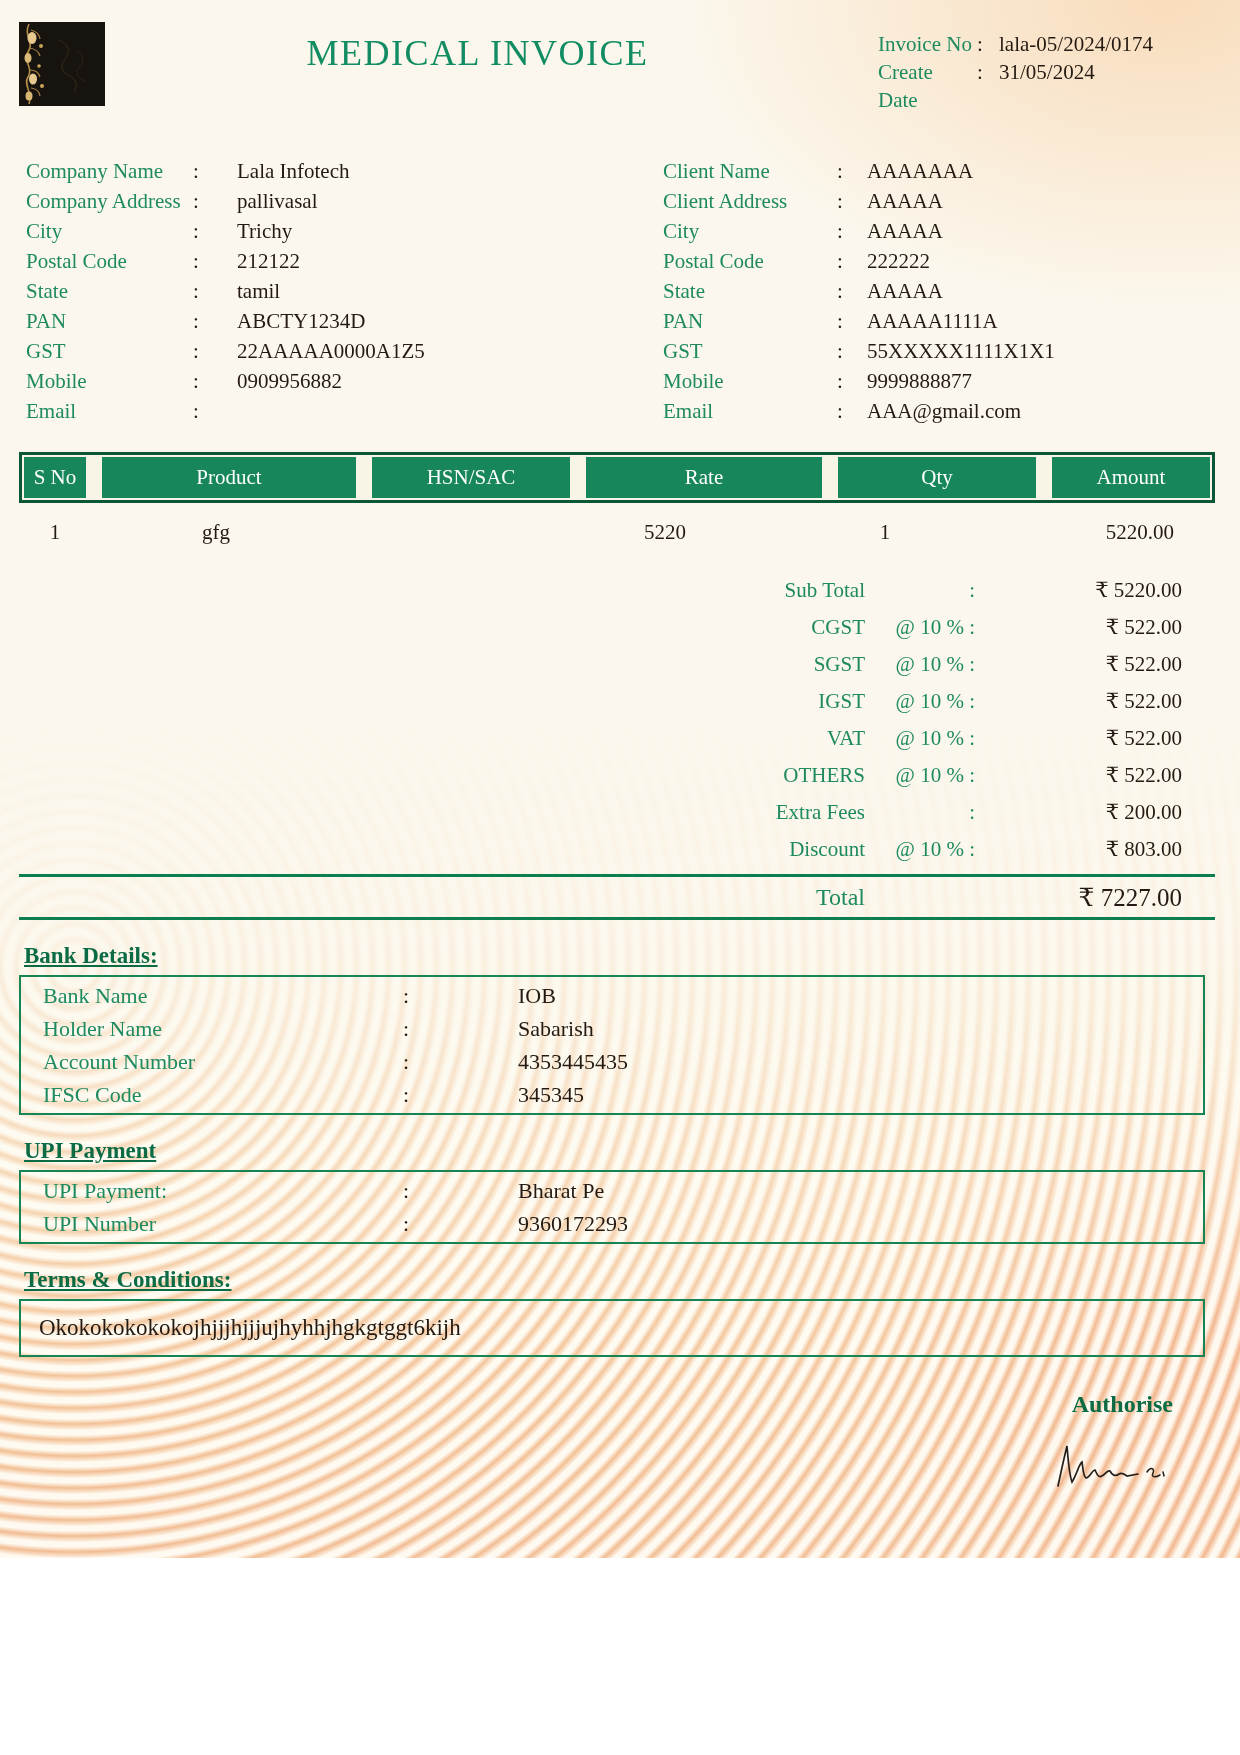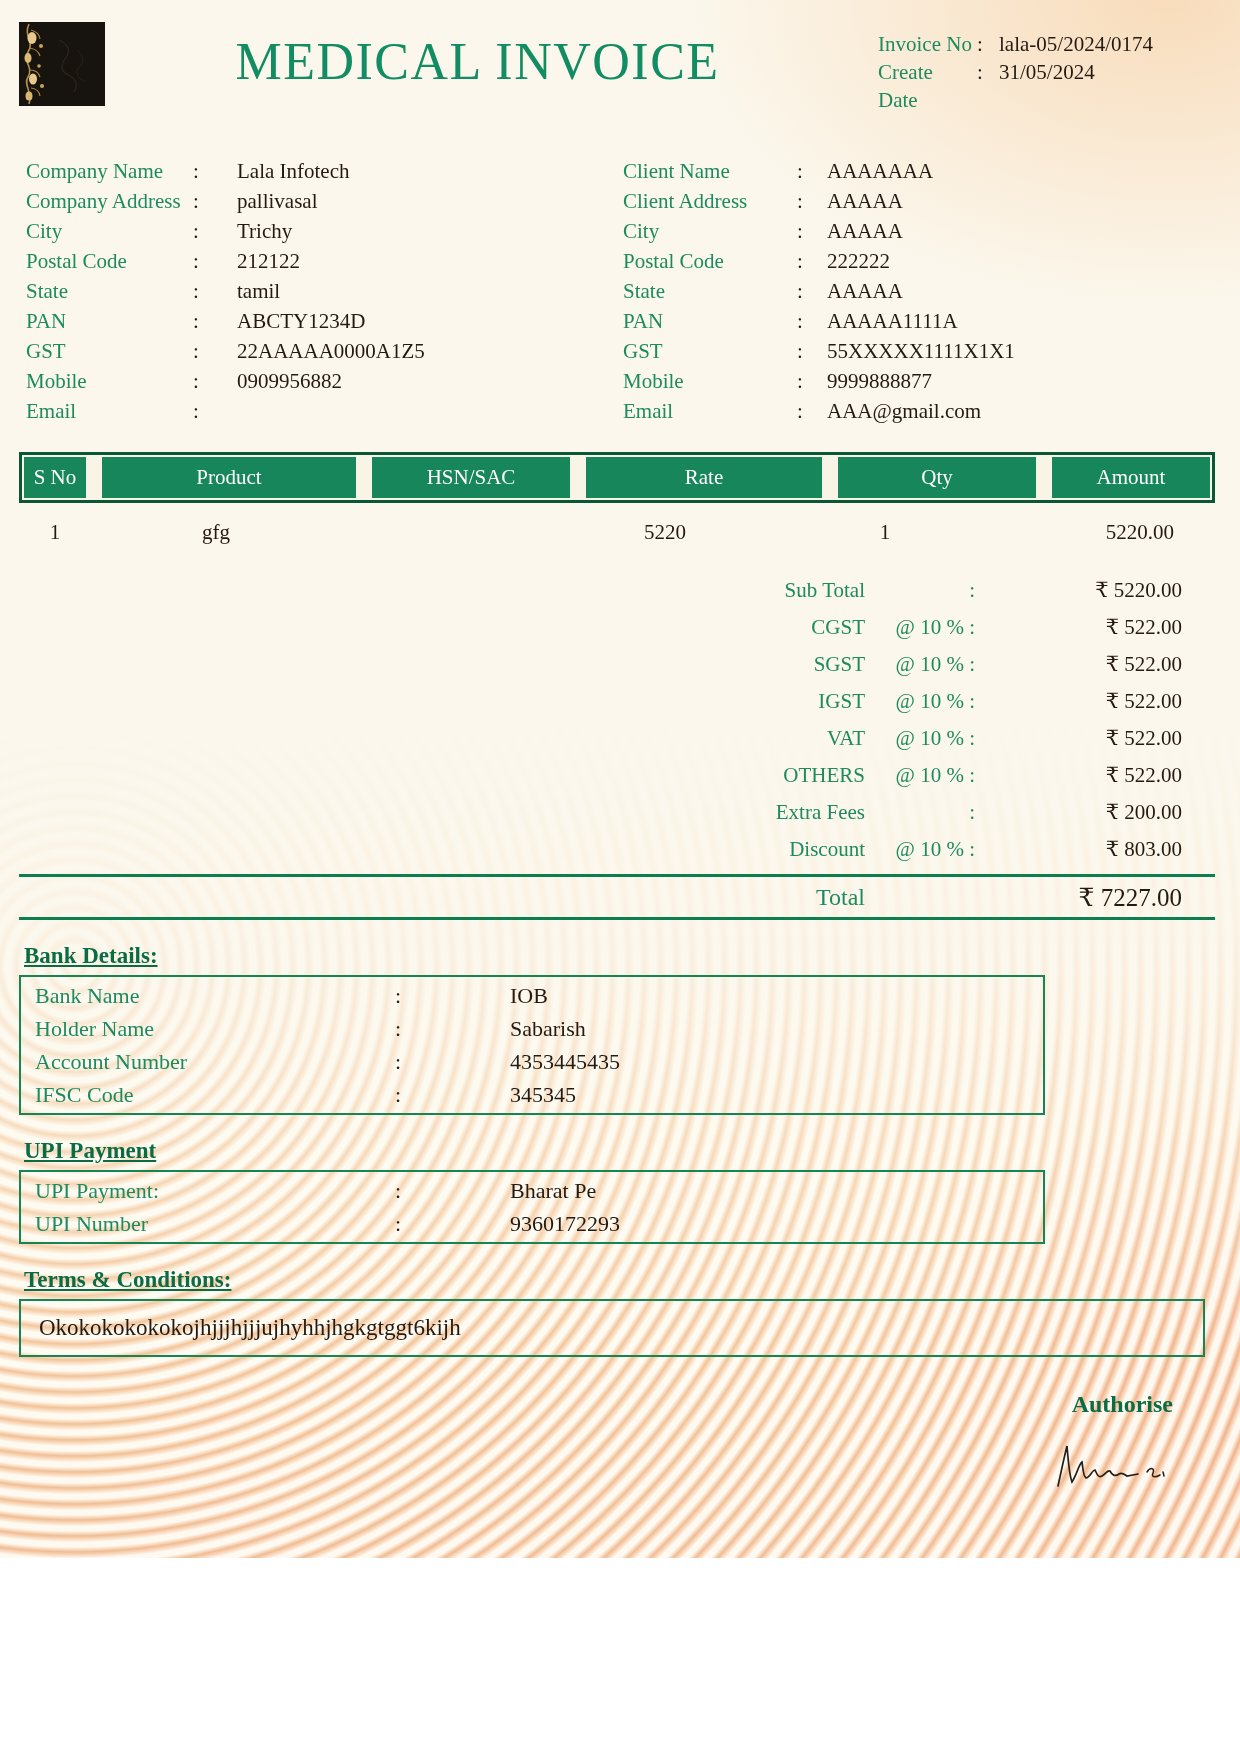--- a/index.html
+++ b/index.html
@@ -17,29 +17,29 @@
       repeating-radial-gradient(circle at 6% 62%, rgba(255,253,245,0.95) 0px, rgba(255,253,245,0.95) 5px, rgba(243,188,140,0.55) 10px, rgba(255,251,241,0.9) 16px),
       radial-gradient(ellipse 50% 30% at 102% 88%, rgba(238,148,118,0.75), rgba(238,148,118,0) 65%),
       linear-gradient(180deg, #fbf7ec 0%, #faf4e4 58%, #f6dfc0 78%, #f2c6a1 92%, #f0bb9a 100%);
   }
 
   
   .top { display:flex; align-items:flex-start; padding:22px 60px 0 19px; }
   .logo { width:86px; height:84px; flex:0 0 auto; }
   .title {
     flex:1 1 auto; text-align:center; margin-top:10px;
-    font-size:52px; font-weight:500; letter-spacing:1.5px; color:#128c62;
+    font-size:36px; font-weight:500; letter-spacing:1.5px; color:#128c62;
   }
   .meta { flex:0 0 330px; margin-top:8px; }
   .meta-row { display:grid; grid-template-columns:127px 22px 1fr; font-size:21px; line-height:28px; }
   .meta-row .lbl { color:#1e8a5f;margin-left:28px; }
   .meta-row .val { color:#241a12; }
 
   
-  .parties { display:flex; margin-top:42px; }
+  .parties { display:flex; margin-top:42px;gap:40px; }
   .party-rows .prow { display:grid; font-size:21px; line-height:30px; }
   .company-col { margin-left:26px; width:530px; }
   .company-col .prow { grid-template-columns:167px 44px 1fr; }
   .client-col { margin-left:67px; flex:1; }
   .client-col .prow { grid-template-columns:174px 30px 1fr; }
   .prow .lbl { color:#1e8a5f; }
   .prow .val { color:#241a12; }
 
   
   .tbl { margin:26px 19px 0 19px; width:1196px; }
@@ -69,22 +69,22 @@
     margin:6px 19px 0 19px; width:1196px; height:46px;
     border-top:3px solid #0d7e50; border-bottom:3px solid #0d7e50;
     display:grid; grid-template-columns:1fr 120px 230px; align-items:center;
   }
   .grand .tlabel { text-align:right; color:#1e8a5f; font-size:24px; }
   .grand .tamt   { text-align:right; padding-right:33px; font-size:25px; color:#241a12; }
 
   
   .sec-heading { margin:23px 0 6px 24px; font-size:23px; font-weight:bold; color:#0b6b44;text-decoration:underline; }
   .gbox {
-    margin-left:19px; width:1026px;
-    border:2.5px solid #168455; padding:2px 4px;
+    margin-left:19px; width:1186px;
+    border:2.5px solid #168455; padding:2px 12px;
   }
   .gbox .brow { display:grid; grid-template-columns:370px 115px 1fr; font-size:22px; line-height:33px; }
   .gbox .brow .lbl { color:#1e8a5f; padding-left:10px; }
   .gbox .brow .val { color:#241a12; }
   .terms-box {
     margin-left:19px; width:1186px; border:2.5px solid #168455;
     padding:14px 0 14px 18px; font-size:23px; color:#241a12;
   }
 
   

